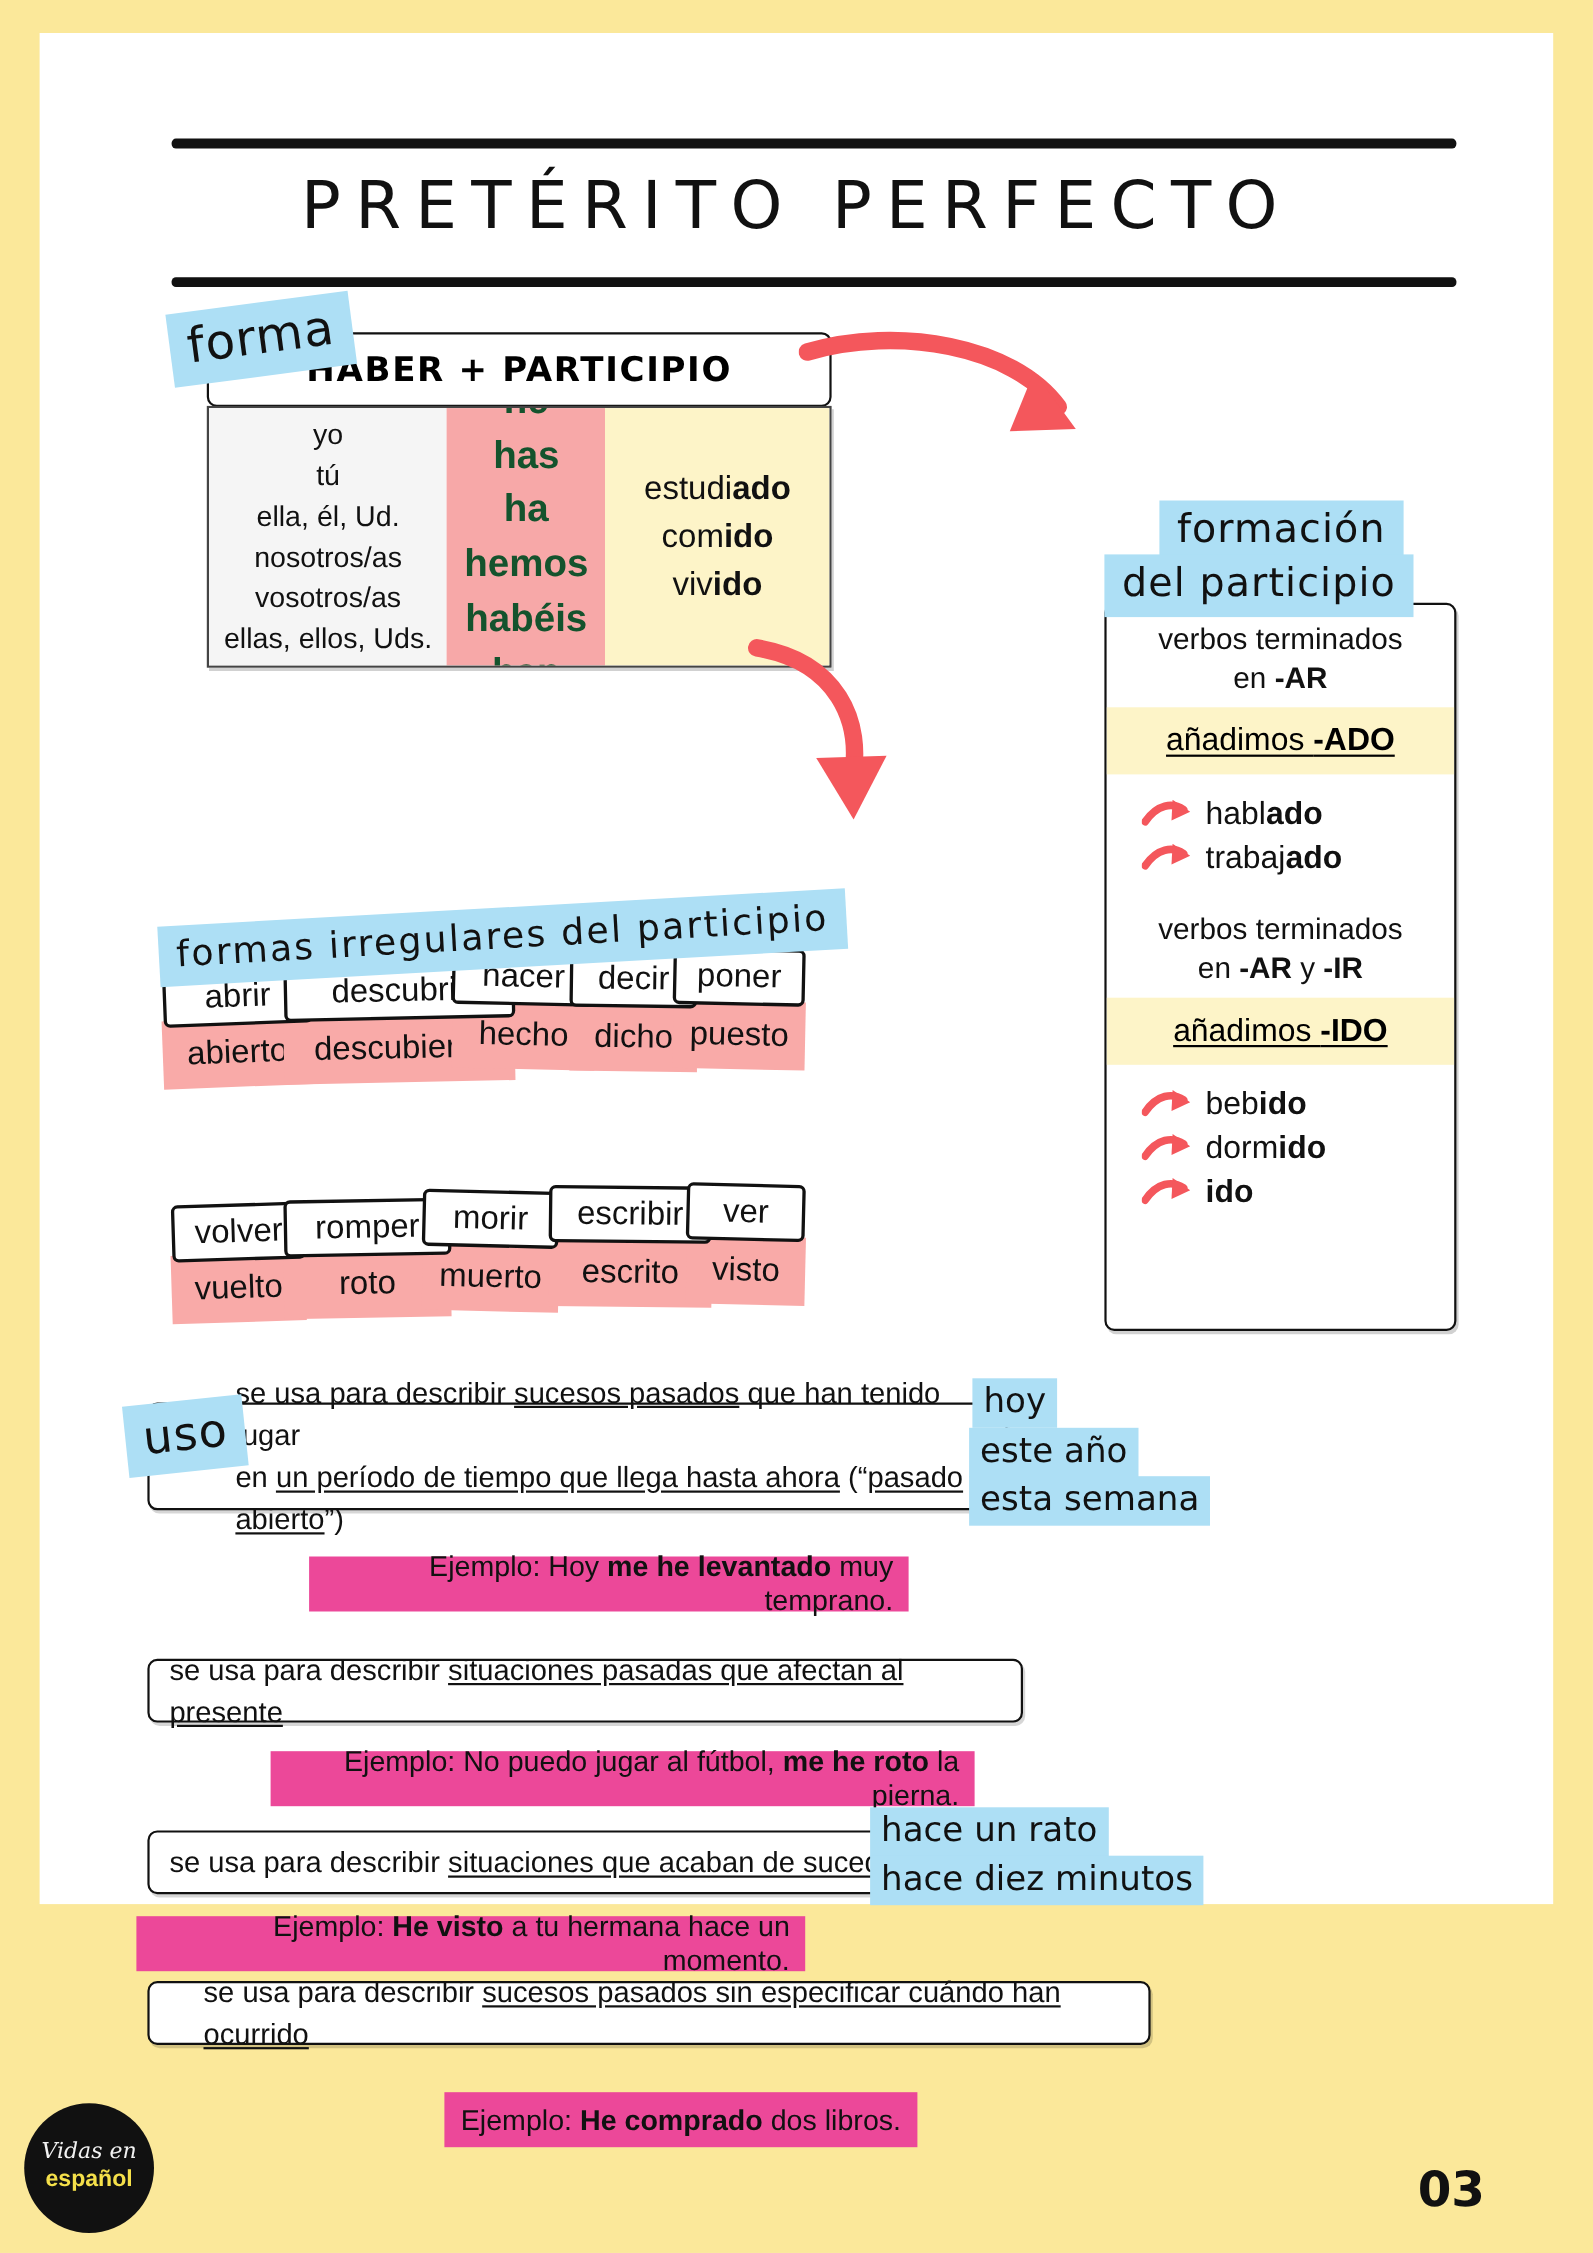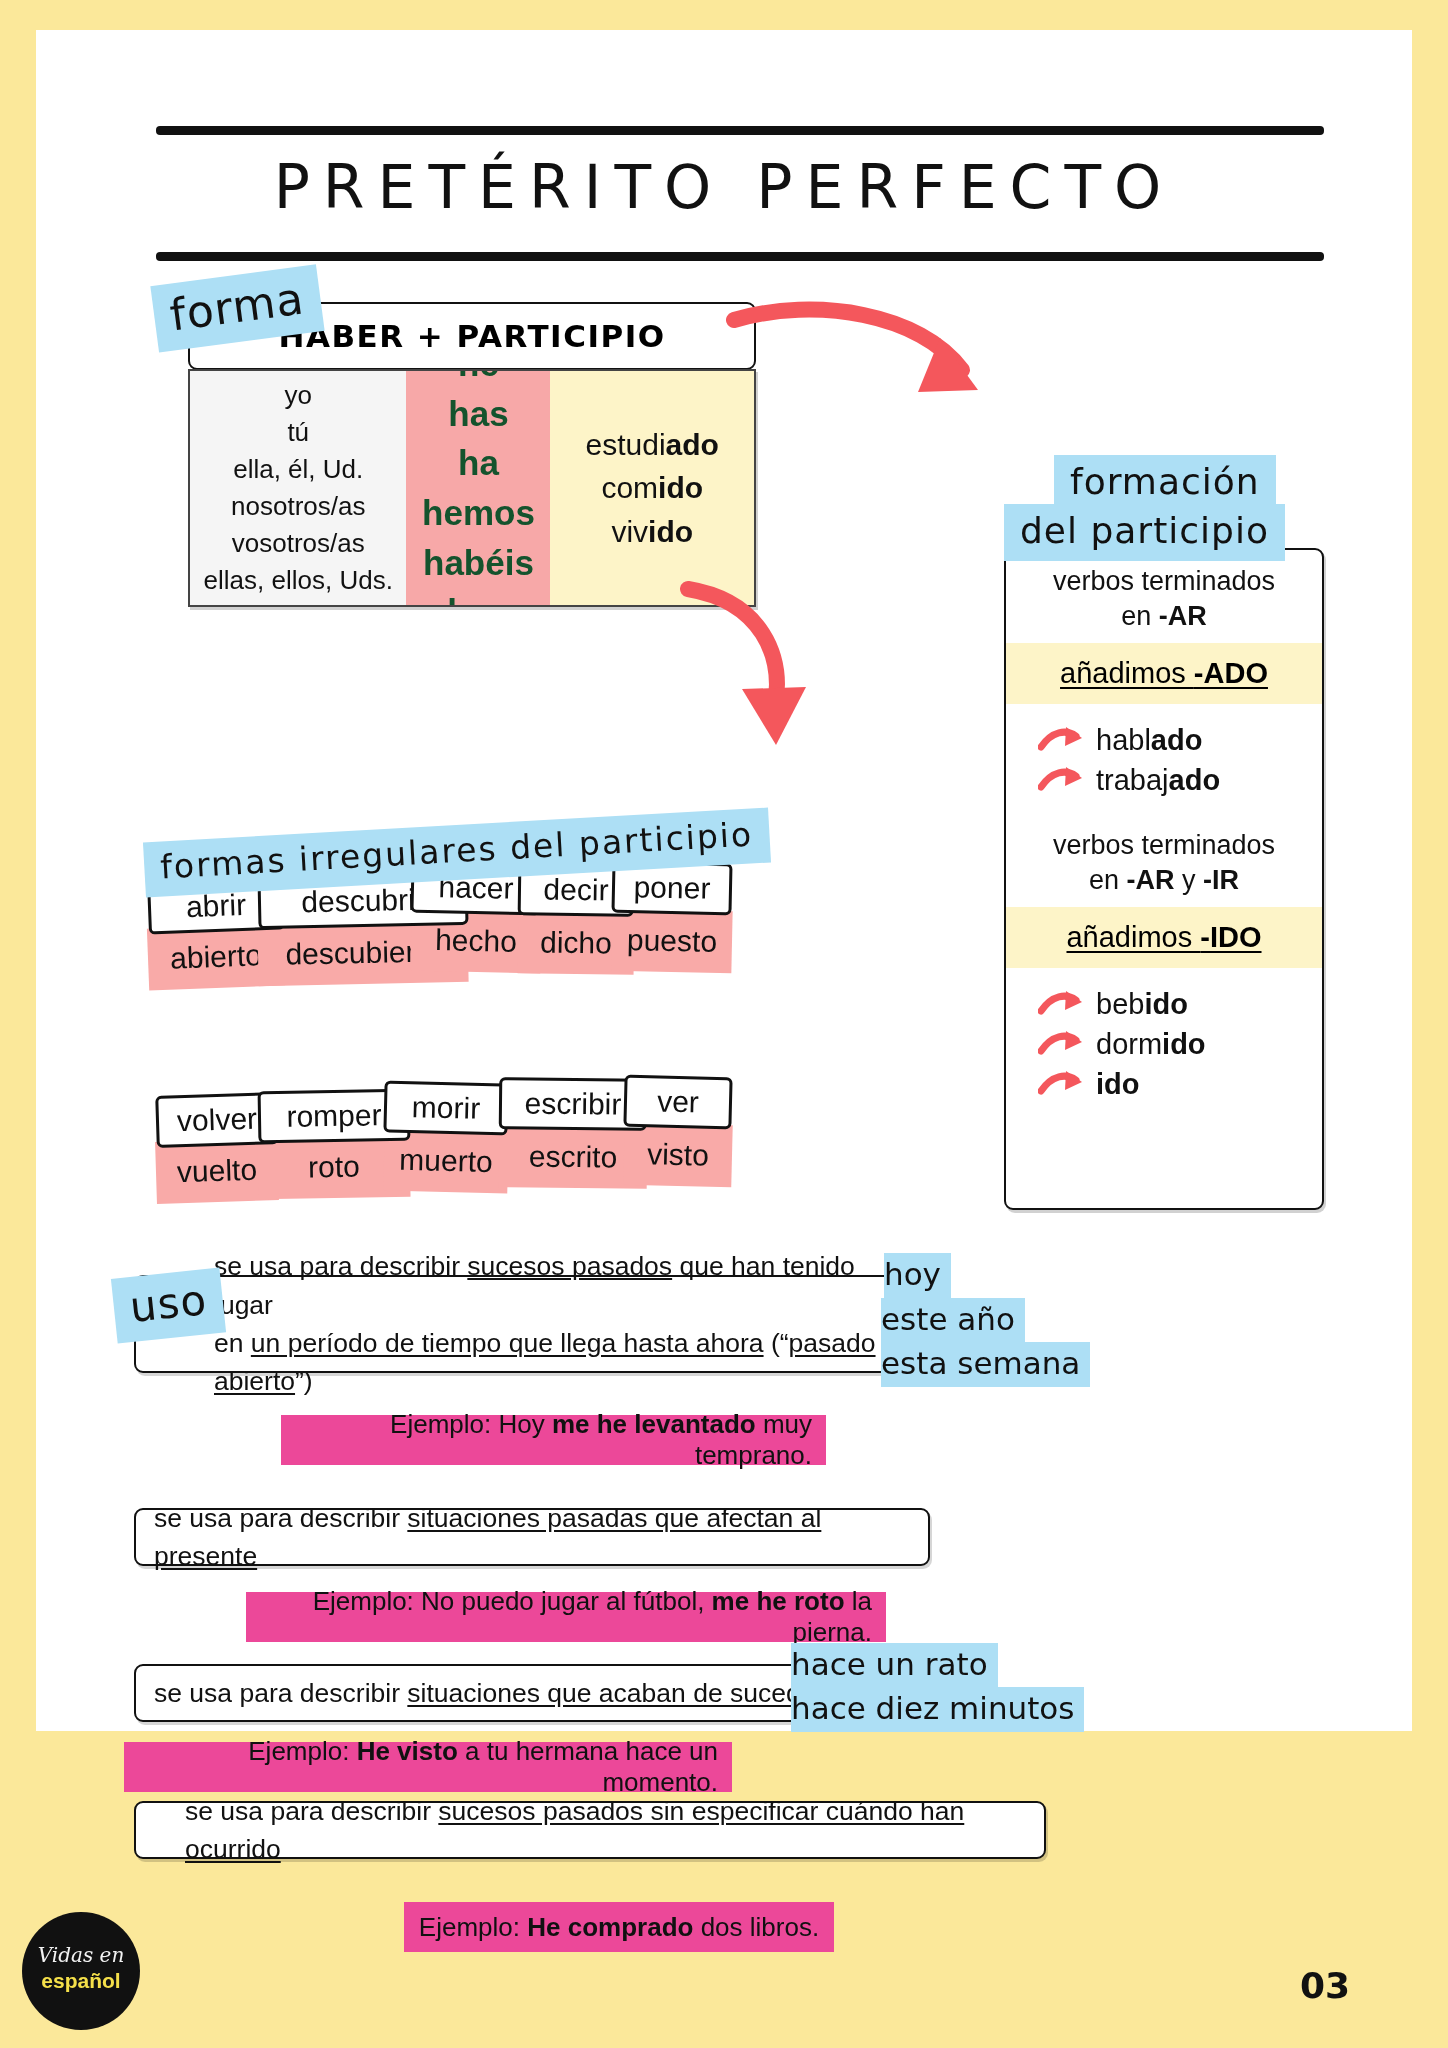--- a/index.html
+++ b/index.html
@@ -95,35 +95,35 @@
     box-shadow: 2px 3px 0 rgba(0,0,0,.16);
   }
   .rule-box .txt { font-size:26.5px; line-height:1.45; width:100%; }
   .rule-box u { text-decoration:underline; text-underline-offset:3px; }
   .ej {
     position:absolute; background:#ec4899; display:flex; align-items:center;
     justify-content:center; font-size:26px; color:#111; padding:0 14px;text-align:right;
   }
   .side-hl {
     position:absolute; background:#addff5; font-size:31px; color:#111;
-    padding:3px 10px 6px 0; white-space:nowrap;
+    padding:3px 10px 6px 10px; white-space:nowrap;
     font-family:"DejaVu Sans", sans-serif;
     text-align:center;
   }
 
   
   #logo {
     position:absolute; left:22px; top:1912px; width:118px; height:118px;
     border-radius:50%; background:#111; display:flex; flex-direction:column;
     align-items:center; justify-content:center;
   }
   #logo .l1 { color:#f2f2f2; font-size:20px; font-family:"DejaVu Serif", serif; font-style:italic; line-height:1; }
   #logo .l2 { color:#f5e04a; font-size:21px; font-weight:bold; line-height:1.5; }
   #pagenum {
-    position:absolute; right:62px; top:1935px; font-size:36px; font-weight:bold; color:#111;
+    position:absolute; right:62px; top:1935px; font-size:44px; font-weight:bold; color:#111;
     font-family:"DejaVu Sans", sans-serif;
   }
 </style>
 </head>
 <body>
 
 <div class="page">
 
   <div class="rule rule-top"></div>
   <div class="title">PRETÉRITO PERFECTO</div>

